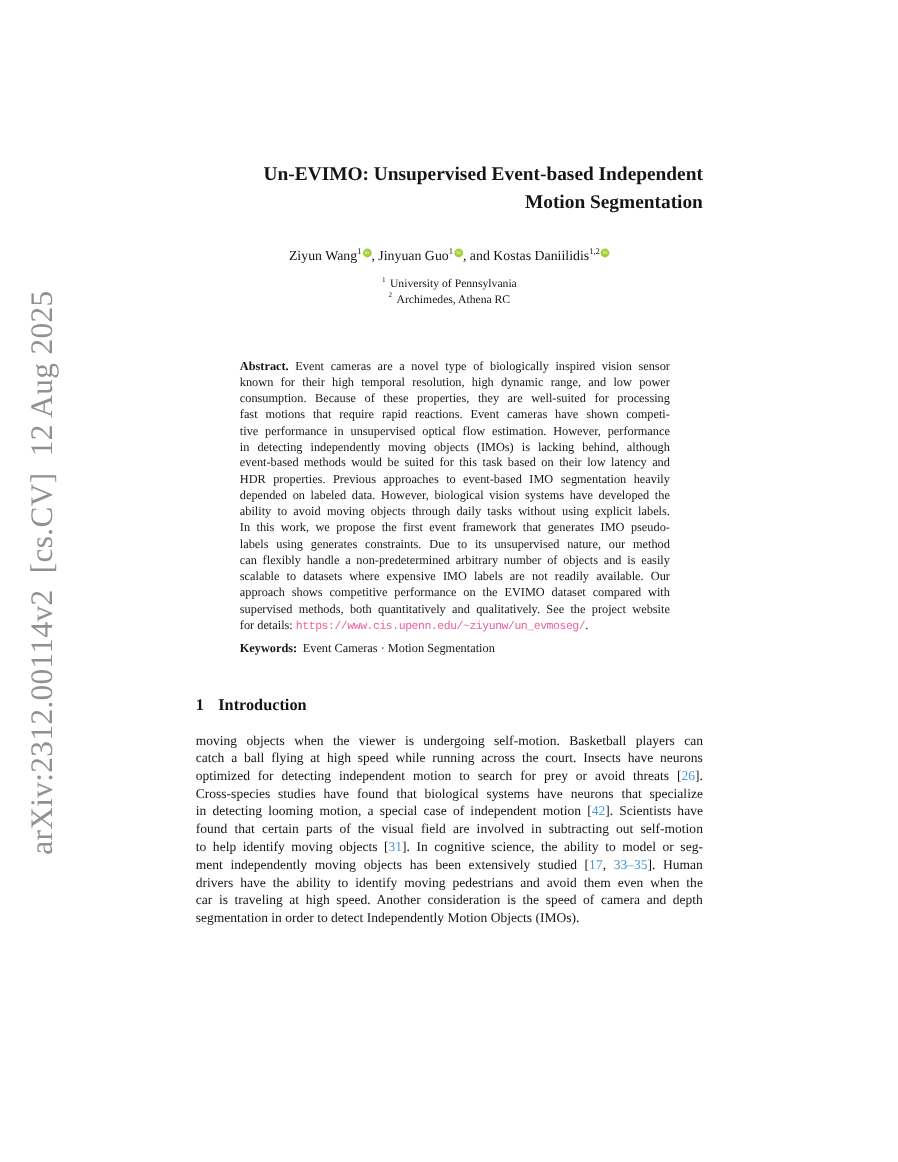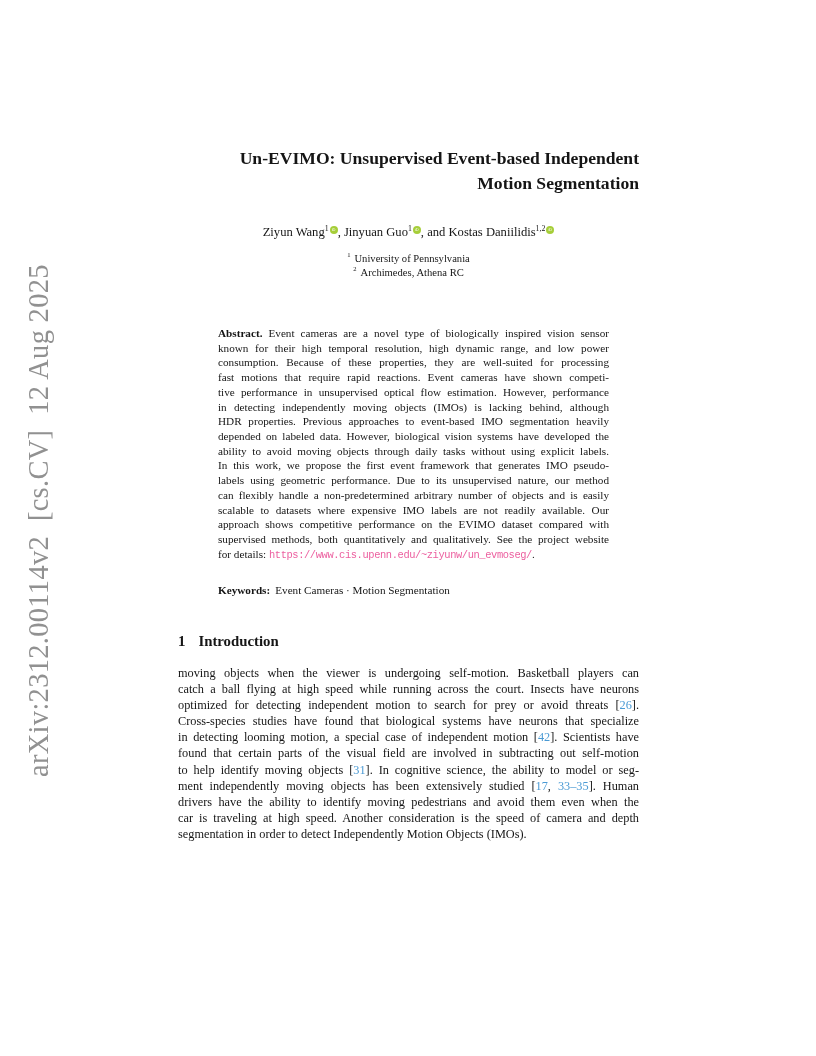--- a/index.html
+++ b/index.html
@@ -90,25 +90,26 @@
       <div><sup>2</sup>Archimedes, Athena RC</div>
     </div>
 
   <div class="abstract-block" id="abstract-block">
       <div class="jline"><b>Abstract.</b> Event cameras are a novel type of biologically inspired vision sensor</div>
       <div class="jline">known for their high temporal resolution, high dynamic range, and low power</div>
       <div class="jline">consumption. Because of these properties, they are well-suited for processing</div>
       <div class="jline">fast motions that require rapid reactions. Event cameras have shown competi-</div>
       <div class="jline">tive performance in unsupervised optical flow estimation. However, performance</div>
       <div class="jline">in detecting independently moving objects (IMOs) is lacking behind, although</div>
+      <div class="jline">event-based methods would be suited for this task based on their low latency and</div>
       <div class="jline">HDR properties. Previous approaches to event-based IMO segmentation heavily</div>
       <div class="jline">depended on labeled data. However, biological vision systems have developed the</div>
       <div class="jline">ability to avoid moving objects through daily tasks without using explicit labels.</div>
       <div class="jline">In this work, we propose the first event framework that generates IMO pseudo-</div>
-      <div class="jline">labels using geometric performance. Due to its unsupervised nature, our method</div>
+      <div class="jline">labels using generates constraints. Due to its unsupervised nature, our method</div>
       <div class="jline">can flexibly handle a non-predetermined arbitrary number of objects and is easily</div>
       <div class="jline">scalable to datasets where expensive IMO labels are not readily available. Our</div>
       <div class="jline">approach shows competitive performance on the EVIMO dataset compared with</div>
       <div class="jline">supervised methods, both quantitatively and qualitatively. See the project website</div>
       <div class="jline last">for details: <span class="url">https://www.cis.upenn.edu/~ziyunw/un_evmoseg/</span>.</div>
     </div>
 
   <div class="keywords-block">
     <b>Keywords:</b><span>Event Cameras · Motion Segmentation</span>
   </div>

